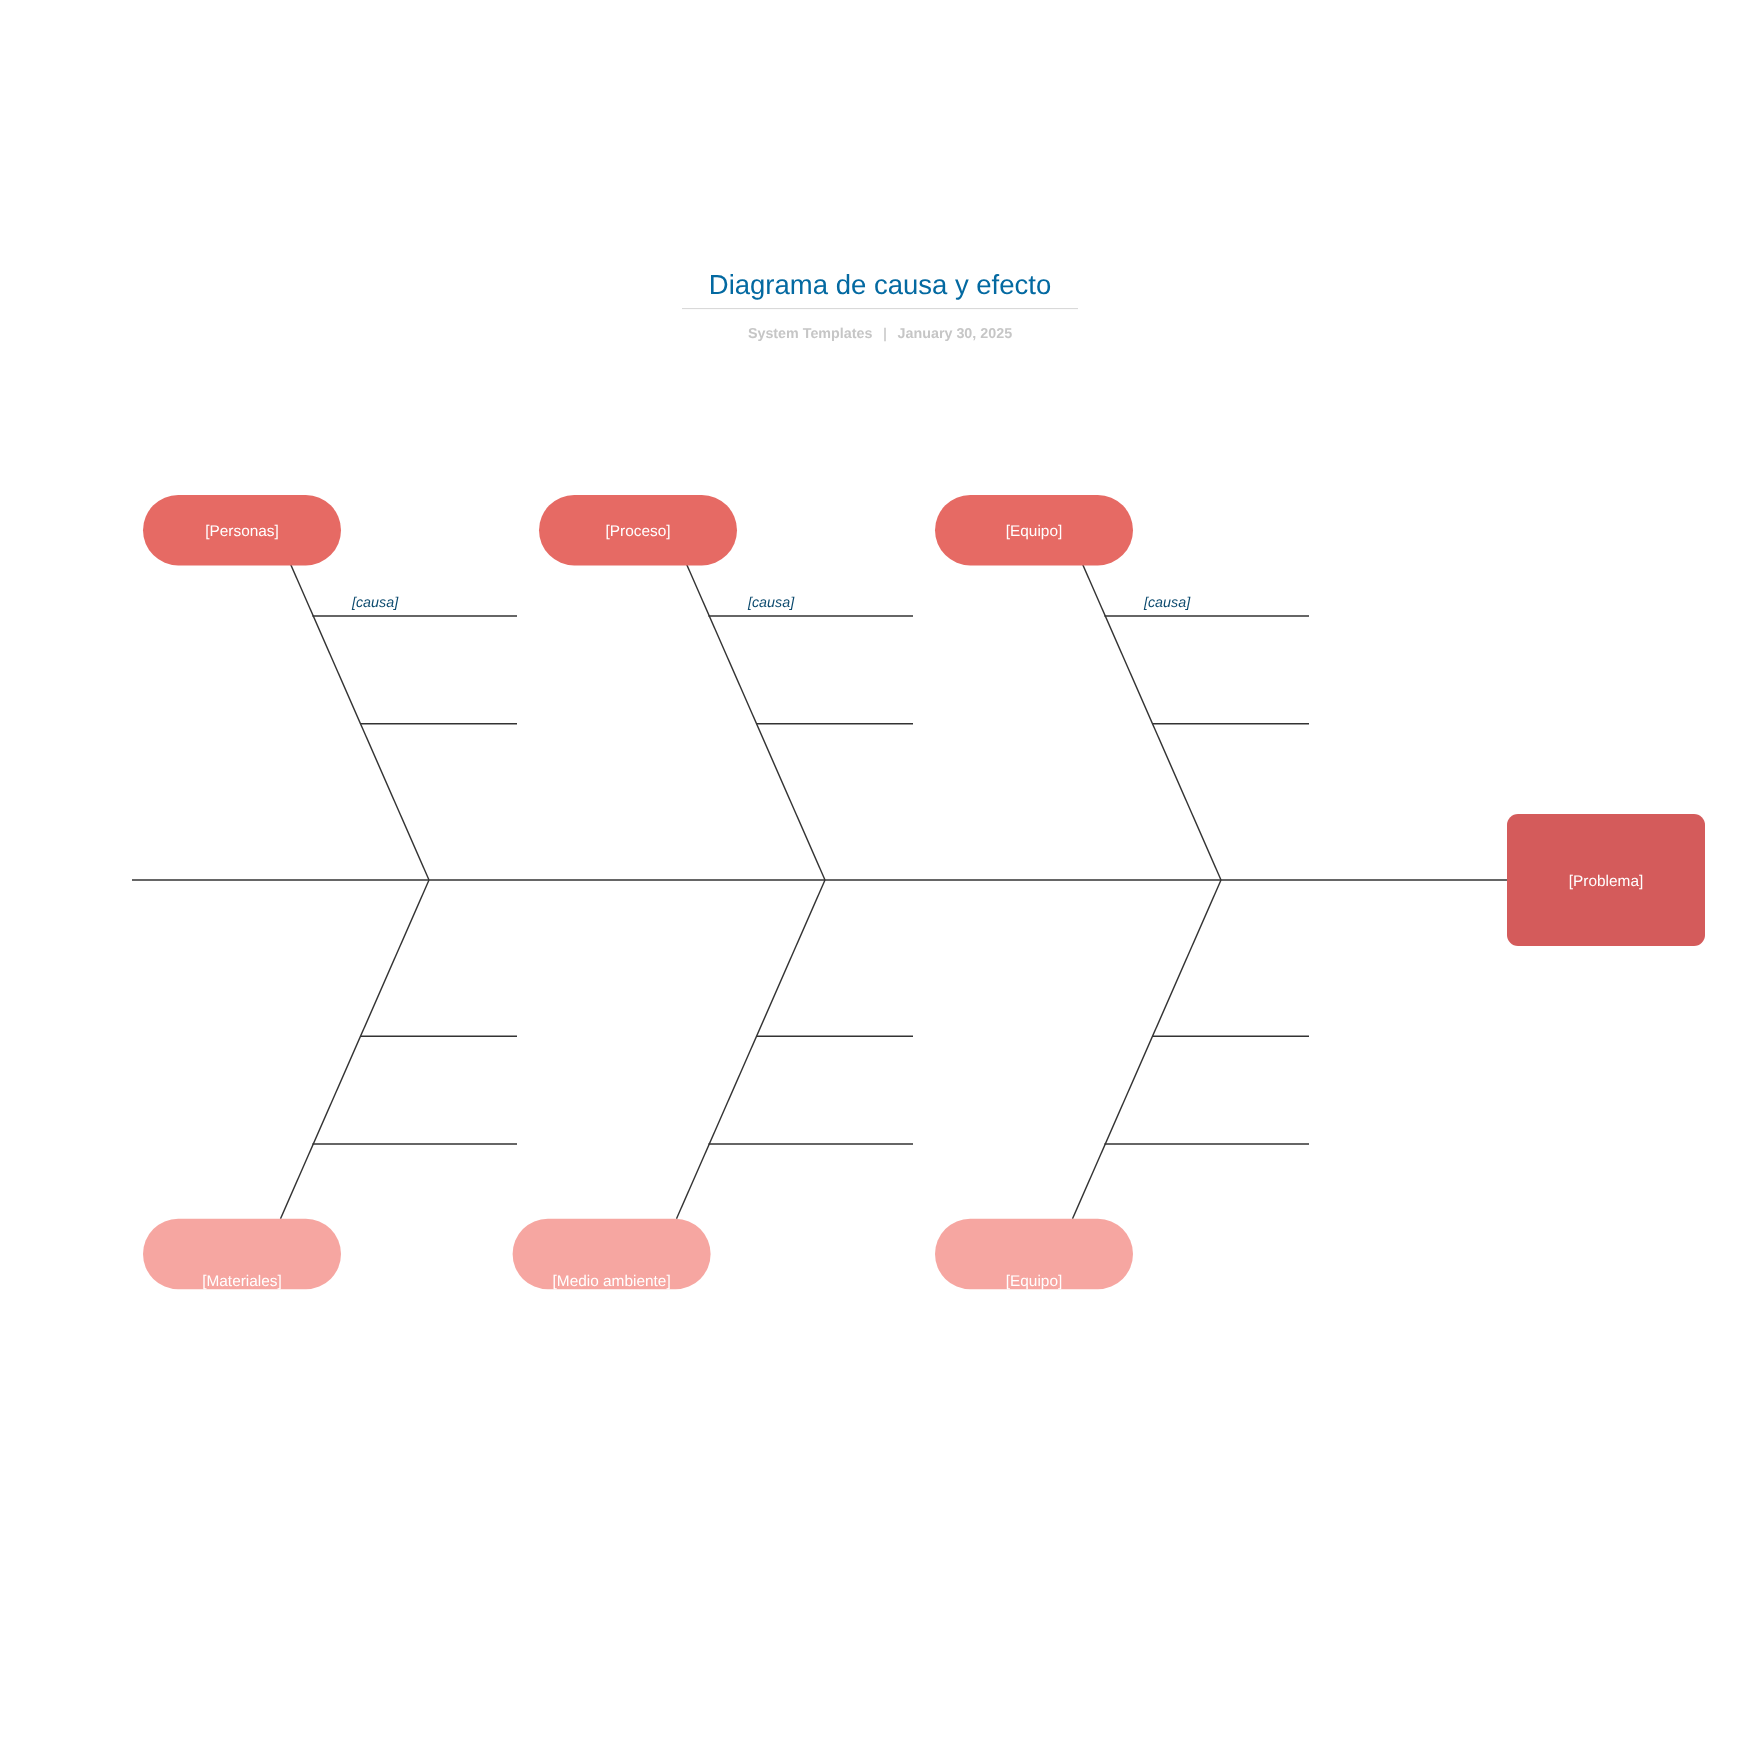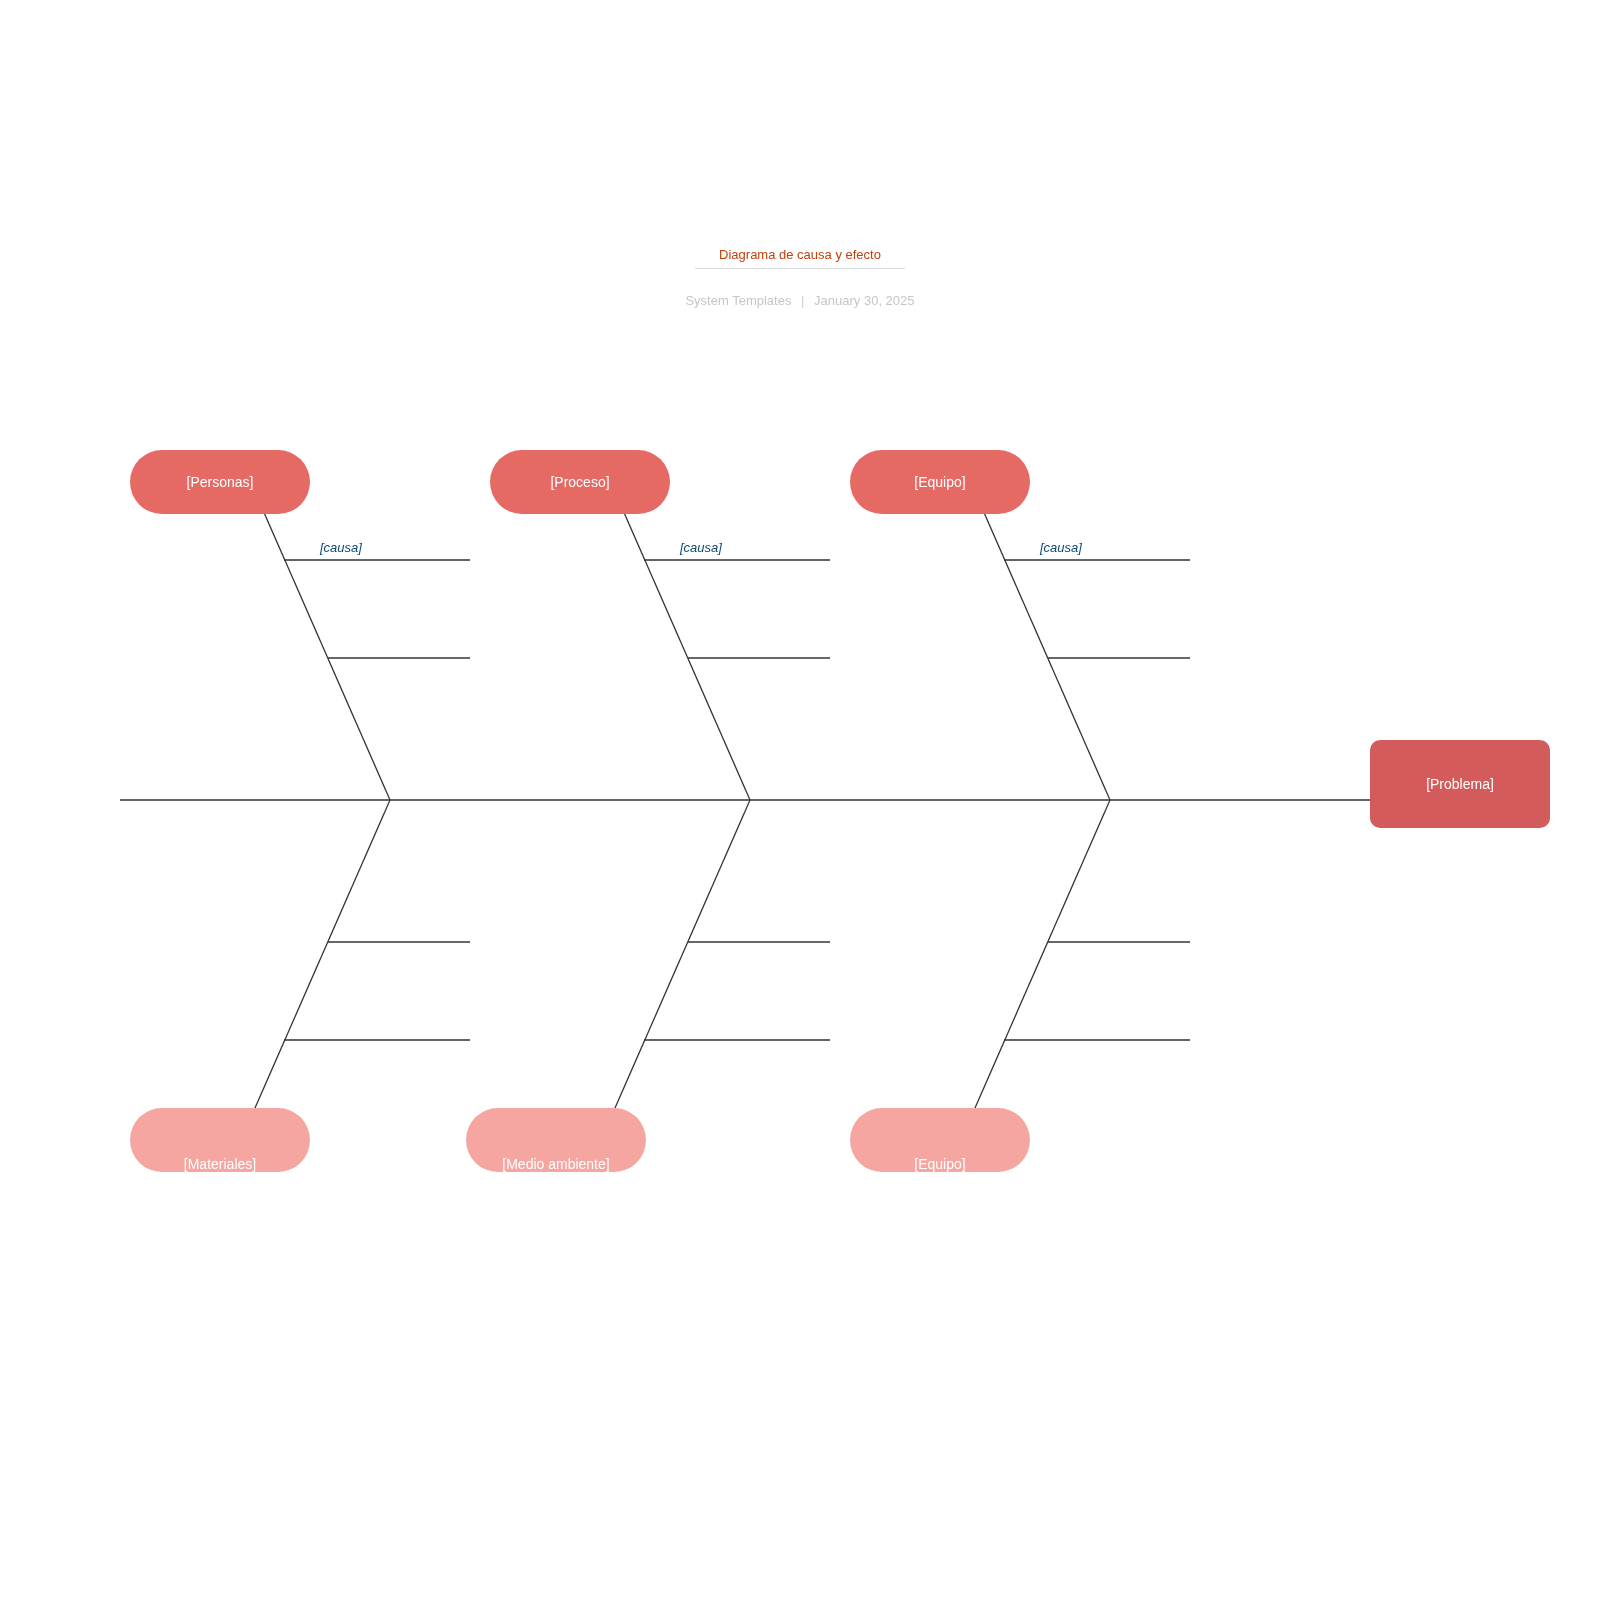--- a/index.html
+++ b/index.html
@@ -17,31 +17,31 @@
   }
   .header {
     position: absolute;
     top: 245px;
     left: 0;
     width: 100%;
     text-align: center;
   }
   .title {
     display: inline-block;
-    font-size: 13px;
-    color: #c2410c;
+    font-size: 25px;
+    color: #0369a1;
     font-weight: 500;
     border-bottom: 1px solid #d9d9d9;
     padding: 0 24px 6px 24px;
   }
   .subtitle {
-    margin-top: 24px;
+    margin-top: 14px;
     font-size: 13px;
     color: #c6c6c6;
-    font-weight: 400;
+    font-weight: 700;
   }
   .sub-sep {
     margin: 0 6px;
     color: #d0d0d0;
   }
   svg.diagram {
     position: absolute;
     top: 0;
     left: 0;
   }
@@ -57,21 +57,21 @@
   }
   .pill {
     width: 180px;
     height: 64px;
     border-radius: 32px;
   }
   .top-pill { background: #e66a64; margin-top: 22px; }
   .bot-pill { background: #f6a6a1; align-items: flex-end; }
   .problem-box {
     width: 180px;
-    height: 88px;
+    height: 120px;
     border-radius: 10px;
     background: #d45b5b;
   }
   .cause-label {
     position: absolute;
     font-size: 13px;
     font-style: italic;
     color: #0c4a6e;
   }
 </style>

